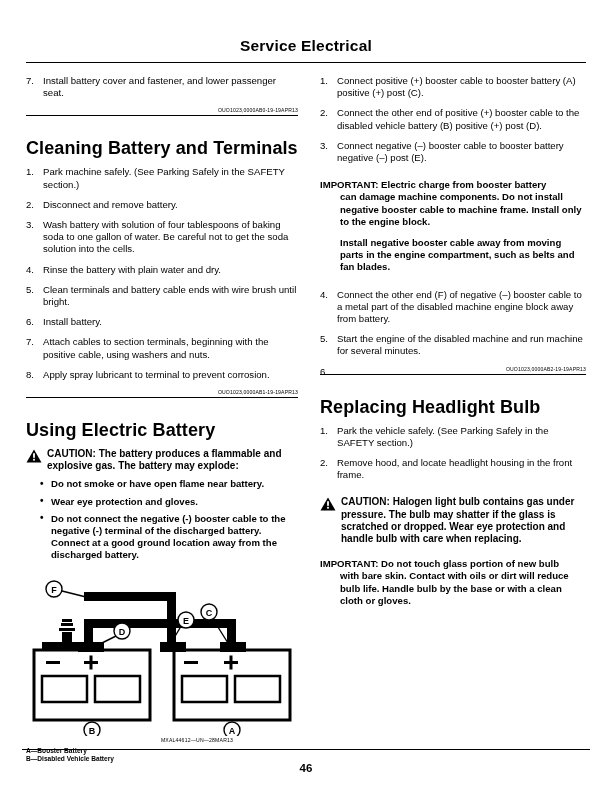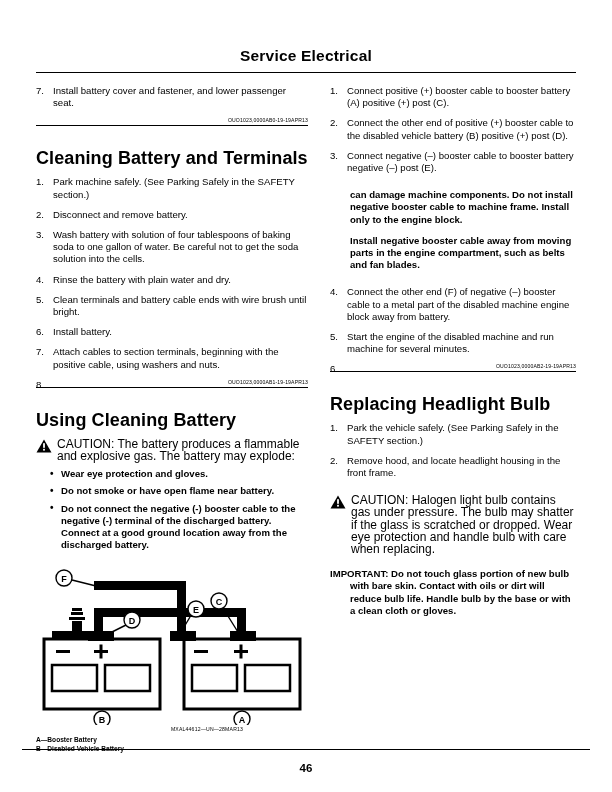--- a/index.html
+++ b/index.html
@@ -5,21 +5,21 @@
   * { box-sizing: border-box; }
   html, body { margin: 0; padding: 0; }
   body {
     width: 612px; height: 792px;
     background: #ffffff;
     font-family: "Liberation Sans", sans-serif;
     color: #000000;
     position: relative;
     overflow: hidden;
   }
-  .page { position: relative; width: 612px; height: 792px; padding: 14px; }
+  .page { position: relative; width: 612px; height: 792px; padding: 4px; }
 
   
   .page-header {
     text-align: center;
     font-size: 15.5px;
     font-weight: bold;
     letter-spacing: 0.2px;
     padding-top: 33px;
   }
   .header-rule {
@@ -64,23 +64,23 @@
     left: 0;
     top: 0;
     width: 14px;
     text-align: left;
   }
 
   
   .caution {
     position: relative;
     padding-left: 21px;
-    font-size: 12px;
+    font-size: 10px;
     line-height: 12.2px;
-    font-weight: normal;
+    font-weight: bold;
     margin-bottom: 6px;
   }
   .warn-icon {
     position: absolute;
     left: 0; top: 1px;
     width: 16px; height: 14px;
   }
   ul.bullets {
     list-style: none;
     margin: 5px 0 0 0;
@@ -211,41 +211,42 @@
         <li>
           <span class="num">6.</span>
           <span>Install battery.</span>
         </li>
         <li>
           <span class="num">7.</span>
           <span>Attach cables to section terminals, beginning with the positive cable, using washers and nuts.</span>
         </li>
         <li>
           <span class="num">8.</span>
+          <span>Apply spray lubricant to terminal to prevent corrosion.</span>
         </li>
       </ol>
       <div class="refcode">OUO1023,0000AB1-19-19APR13</div>
       <div class="end-rule"></div>
 
       <div class="spacer-lg"></div>
 
-      <h2 class="section-title">Using Cleaning Battery</h2>
+      <h2 class="section-title">Using Electric Battery</h2>
 
       <div class="caution">
         <svg class="warn-icon" viewBox="0 0 16 14">
           <polygon points="8,0.5 15.5,13.5 0.5,13.5" fill="#000"></polygon>
           <rect x="7.1" y="4.2" width="1.8" height="4.6" fill="#fff"></rect>
           <rect x="7.1" y="9.8" width="1.8" height="1.8" fill="#fff"></rect>
         </svg>
         <span>CAUTION: The battery produces a flammable and explosive gas. The battery may explode:</span>
       </div>
 
       <ul class="bullets">
+        <li>Do not smoke or have open flame near battery.</li>
         <li>Wear eye protection and gloves.</li>
-        <li>Do not smoke or have open flame near battery.</li>
         <li>Do not connect the negative (-) booster cable to the negative (-) terminal of the discharged battery. Connect at a good ground location away from the discharged battery.</li>
       </ul>
 
       <div class="figure">
         <svg width="272" height="160" viewBox="0 0 272 160">
 
           <rect x="58" y="16" width="92" height="9" fill="#000"></rect>
 
           <rect x="141" y="16" width="9" height="36" fill="#000"></rect>
 
@@ -336,20 +337,21 @@
         </li>
         <li>
           <span class="num">3.</span>
           <span>Connect negative (–) booster cable to booster battery negative (–) post (E).</span>
         </li>
       </ol>
 
       <div class="spacer-sm"></div>
 
       <div class="important">
+        <span class="lead">IMPORTANT: Electric charge from booster battery</span>
         <span class="cont">can damage machine components. Do not install negative booster cable to machine frame. Install only to the engine block.</span>
         <span class="para2">Install negative booster cable away from moving parts in the engine compartment, such as belts and fan blades.</span>
       </div>
 
       <div class="spacer-sm"></div>
 
       <ol class="proc">
         <li>
           <span class="num">4.</span>
           <span>Connect the other end (F) of negative (–) booster cable to a metal part of the disabled machine engine block away from battery.</span>

